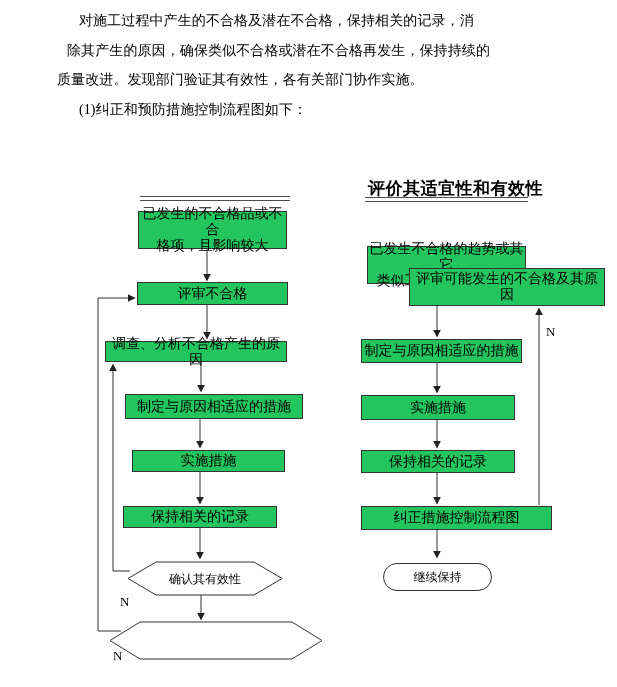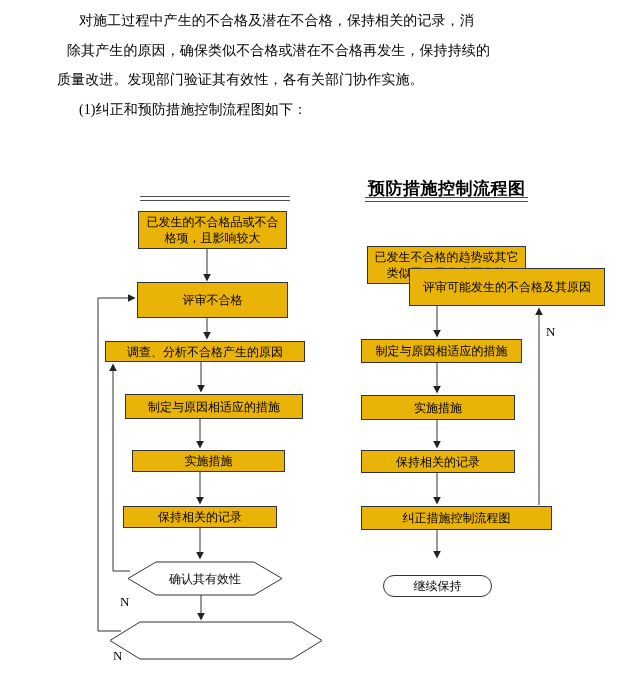--- a/index.html
+++ b/index.html
@@ -4,23 +4,23 @@
 <style>
   html,body{margin:0;padding:0;background:#fff;}
   .page{
     position:relative;width:617px;height:687px;background:#ffffff;
     font-family:"Liberation Serif","DejaVu Serif",serif;color:#000;overflow:hidden;
   }
   .bline{position:absolute;white-space:nowrap;font-size:14px;letter-spacing:0.1px;}
   .chart-title{position:absolute;font-weight:bold;font-size:17px;white-space:nowrap;letter-spacing:0.5px;}
   .dbl-underline{position:absolute;height:3px;border-top:1px solid #4d4d4d;border-bottom:1px solid #4d4d4d;}
   .fbox{
-    position:absolute;box-sizing:border-box;border:1px solid #333;background:#eab308;
+    position:absolute;box-sizing:border-box;border:1px solid #333;background:#22c55e;
     display:flex;align-items:center;justify-content:center;text-align:center;
-    font-size:12px;line-height:16px;white-space:pre-line;
+    font-size:14px;line-height:16px;white-space:pre-line;
   }
   .shape-label{
     position:absolute;box-sizing:border-box;background:transparent;
     display:flex;align-items:center;justify-content:center;text-align:center;
     font-size:12px;line-height:15px;
   }
   .stadium{
     position:absolute;box-sizing:border-box;border:1px solid #333;background:#fff;
     border-radius:14px;display:flex;align-items:center;justify-content:center;
     font-size:12px;
@@ -74,39 +74,39 @@
       <line x1="437" y1="473" x2="437" y2="503" marker-end="url(#arr)"></line>
       <line x1="437" y1="530" x2="437" y2="557" marker-end="url(#arr)"></line>
       <line x1="539" y1="505" x2="539" y2="309" marker-end="url(#arr)"></line>
     </g>
   </svg>
 
   <div class="dbl-underline" style="left:140px;top:196px;width:150px;"></div>
 
   <div class="fbox" style="left:138px;top:211px;width:149px;height:38px;">已发生的不合格品或不合
 格项，且影响较大</div>
-  <div class="fbox" style="left:137px;top:282px;width:151px;height:36px;">评审不合格</div>
-  <div class="fbox" style="left:105px;top:341px;width:200px;height:21px;">调查、分析不合格产生的原因</div>
+  <div class="fbox" style="left:137px;top:282px;width:151px;height:23px;">评审不合格</div>
+  <div class="fbox" style="left:105px;top:341px;width:182px;height:21px;">调查、分析不合格产生的原因</div>
   <div class="fbox" style="left:125px;top:394px;width:178px;height:25px;">制定与原因相适应的措施</div>
   <div class="fbox" style="left:132px;top:450px;width:153px;height:22px;">实施措施</div>
   <div class="fbox" style="left:123px;top:506px;width:154px;height:22px;">保持相关的记录</div>
 
   <div class="shape-label" style="left:128px;top:562px;width:154px;height:34px;">确认其有效性</div>
 
   <div class="nlabel" style="left:120px;top:594px;">N</div>
   <div class="nlabel" style="left:113px;top:648px;">N</div>
 
-  <div class="chart-title" style="left:368px;top:177px;">预防措施控制流程图</div>
+  <div class="chart-title" style="left:368px;top:177px;">评价其适宜性和有效性</div>
   <div class="dbl-underline" style="left:365px;top:197px;width:163px;"></div>
 
   <div class="fbox" style="left:367px;top:211px;width:159px;height:38px;margin-top:35px;">已发生不合格的趋势或其它
 类似工程已发生不合格</div>
   <div class="fbox" style="left:361px;top:268px;width:196px;height:38px;margin-left:48px;">评审可能发生的不合格及其原因</div>
   <div class="fbox" style="left:361px;top:339px;width:161px;height:24px;">制定与原因相适应的措施</div>
   <div class="fbox" style="left:361px;top:395px;width:154px;height:25px;">实施措施</div>
   <div class="fbox" style="left:361px;top:450px;width:154px;height:23px;">保持相关的记录</div>
   <div class="fbox" style="left:361px;top:506px;width:191px;height:24px;">纠正措施控制流程图</div>
 
-  <div class="stadium" style="left:383px;top:575px;width:109px;height:22px;">继续保持</div>
+  <div class="stadium" style="left:383px;top:563px;width:109px;height:28px;">继续保持</div>
 
   <div class="nlabel" style="left:546px;top:324px;">N</div>
 
 </div>
 
 </body></html>

